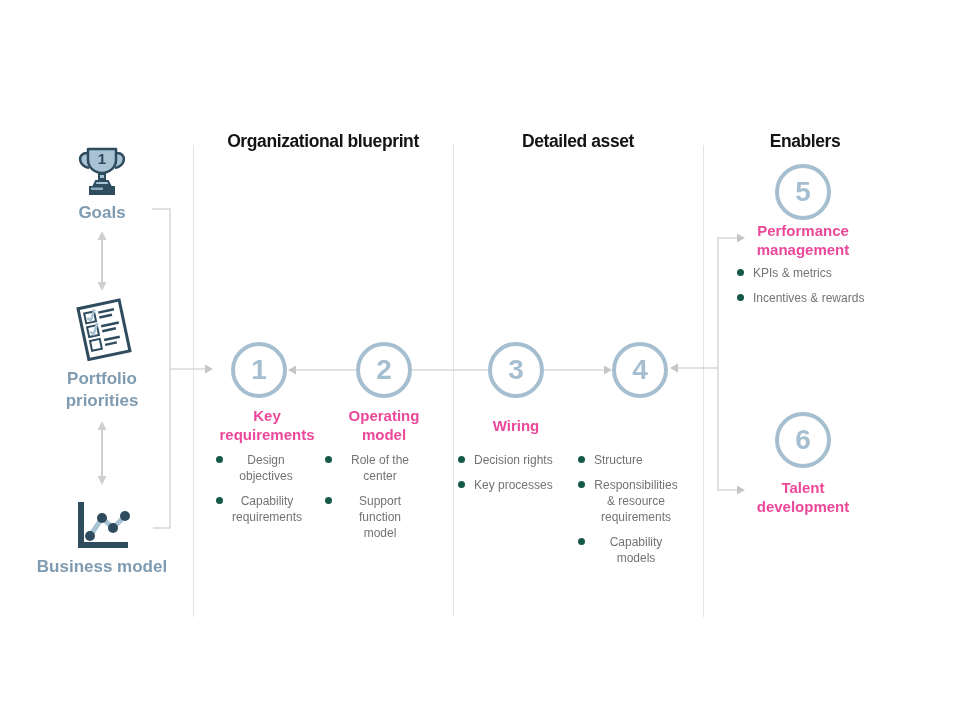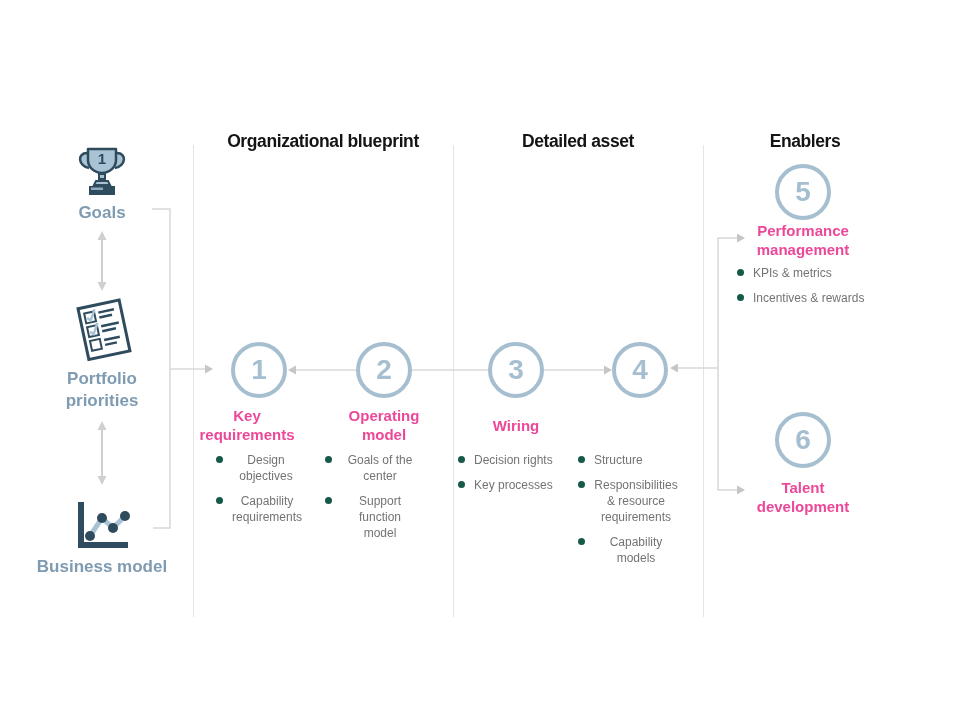--- a/index.html
+++ b/index.html
@@ -123,40 +123,40 @@
     <circle cx="16" cy="38" r="5" fill="#2f4b5e"></circle>
     <circle cx="28" cy="20" r="5" fill="#2f4b5e"></circle>
     <circle cx="39" cy="30" r="5" fill="#2f4b5e"></circle>
     <circle cx="51" cy="18" r="5" fill="#2f4b5e"></circle>
   </svg>
   <div class="rail-label" style="left:32px;top:556px;width:140px">Business model</div>
 
   <div class="circle" style="left:231px;top:342px">
       <span>1</span>
     </div>
-  <div class="step-title" style="left:192px;top:406px;width:110px">Key requirements</div>
+  <div class="step-title" style="left:212px;top:406px;width:110px">Key requirements</div>
   <div class="bullet-list" style="left:216px;top:452px;width:84px">
     <div class="bullet-item">
         <span class="dot"></span>
         <span class="bullet-text">Design objectives</span>
       </div>
     <div class="bullet-item">
         <span class="dot"></span>
         <span class="bullet-text">Capability requirements</span>
       </div>
   </div>
 
   <div class="circle" style="left:356px;top:342px">
       <span>2</span>
     </div>
   <div class="step-title" style="left:329px;top:406px;width:110px">Operating model</div>
   <div class="bullet-list" style="left:325px;top:452px;width:94px">
     <div class="bullet-item">
         <span class="dot"></span>
-        <span class="bullet-text">Goals of the center</span>
+        <span class="bullet-text">Role of the center</span>
       </div>
     <div class="bullet-item">
         <span class="dot"></span>
         <span class="bullet-text">Support function model</span>
       </div>
   </div>
 
   <div class="circle" style="left:488px;top:342px">
       <span>3</span>
     </div>

